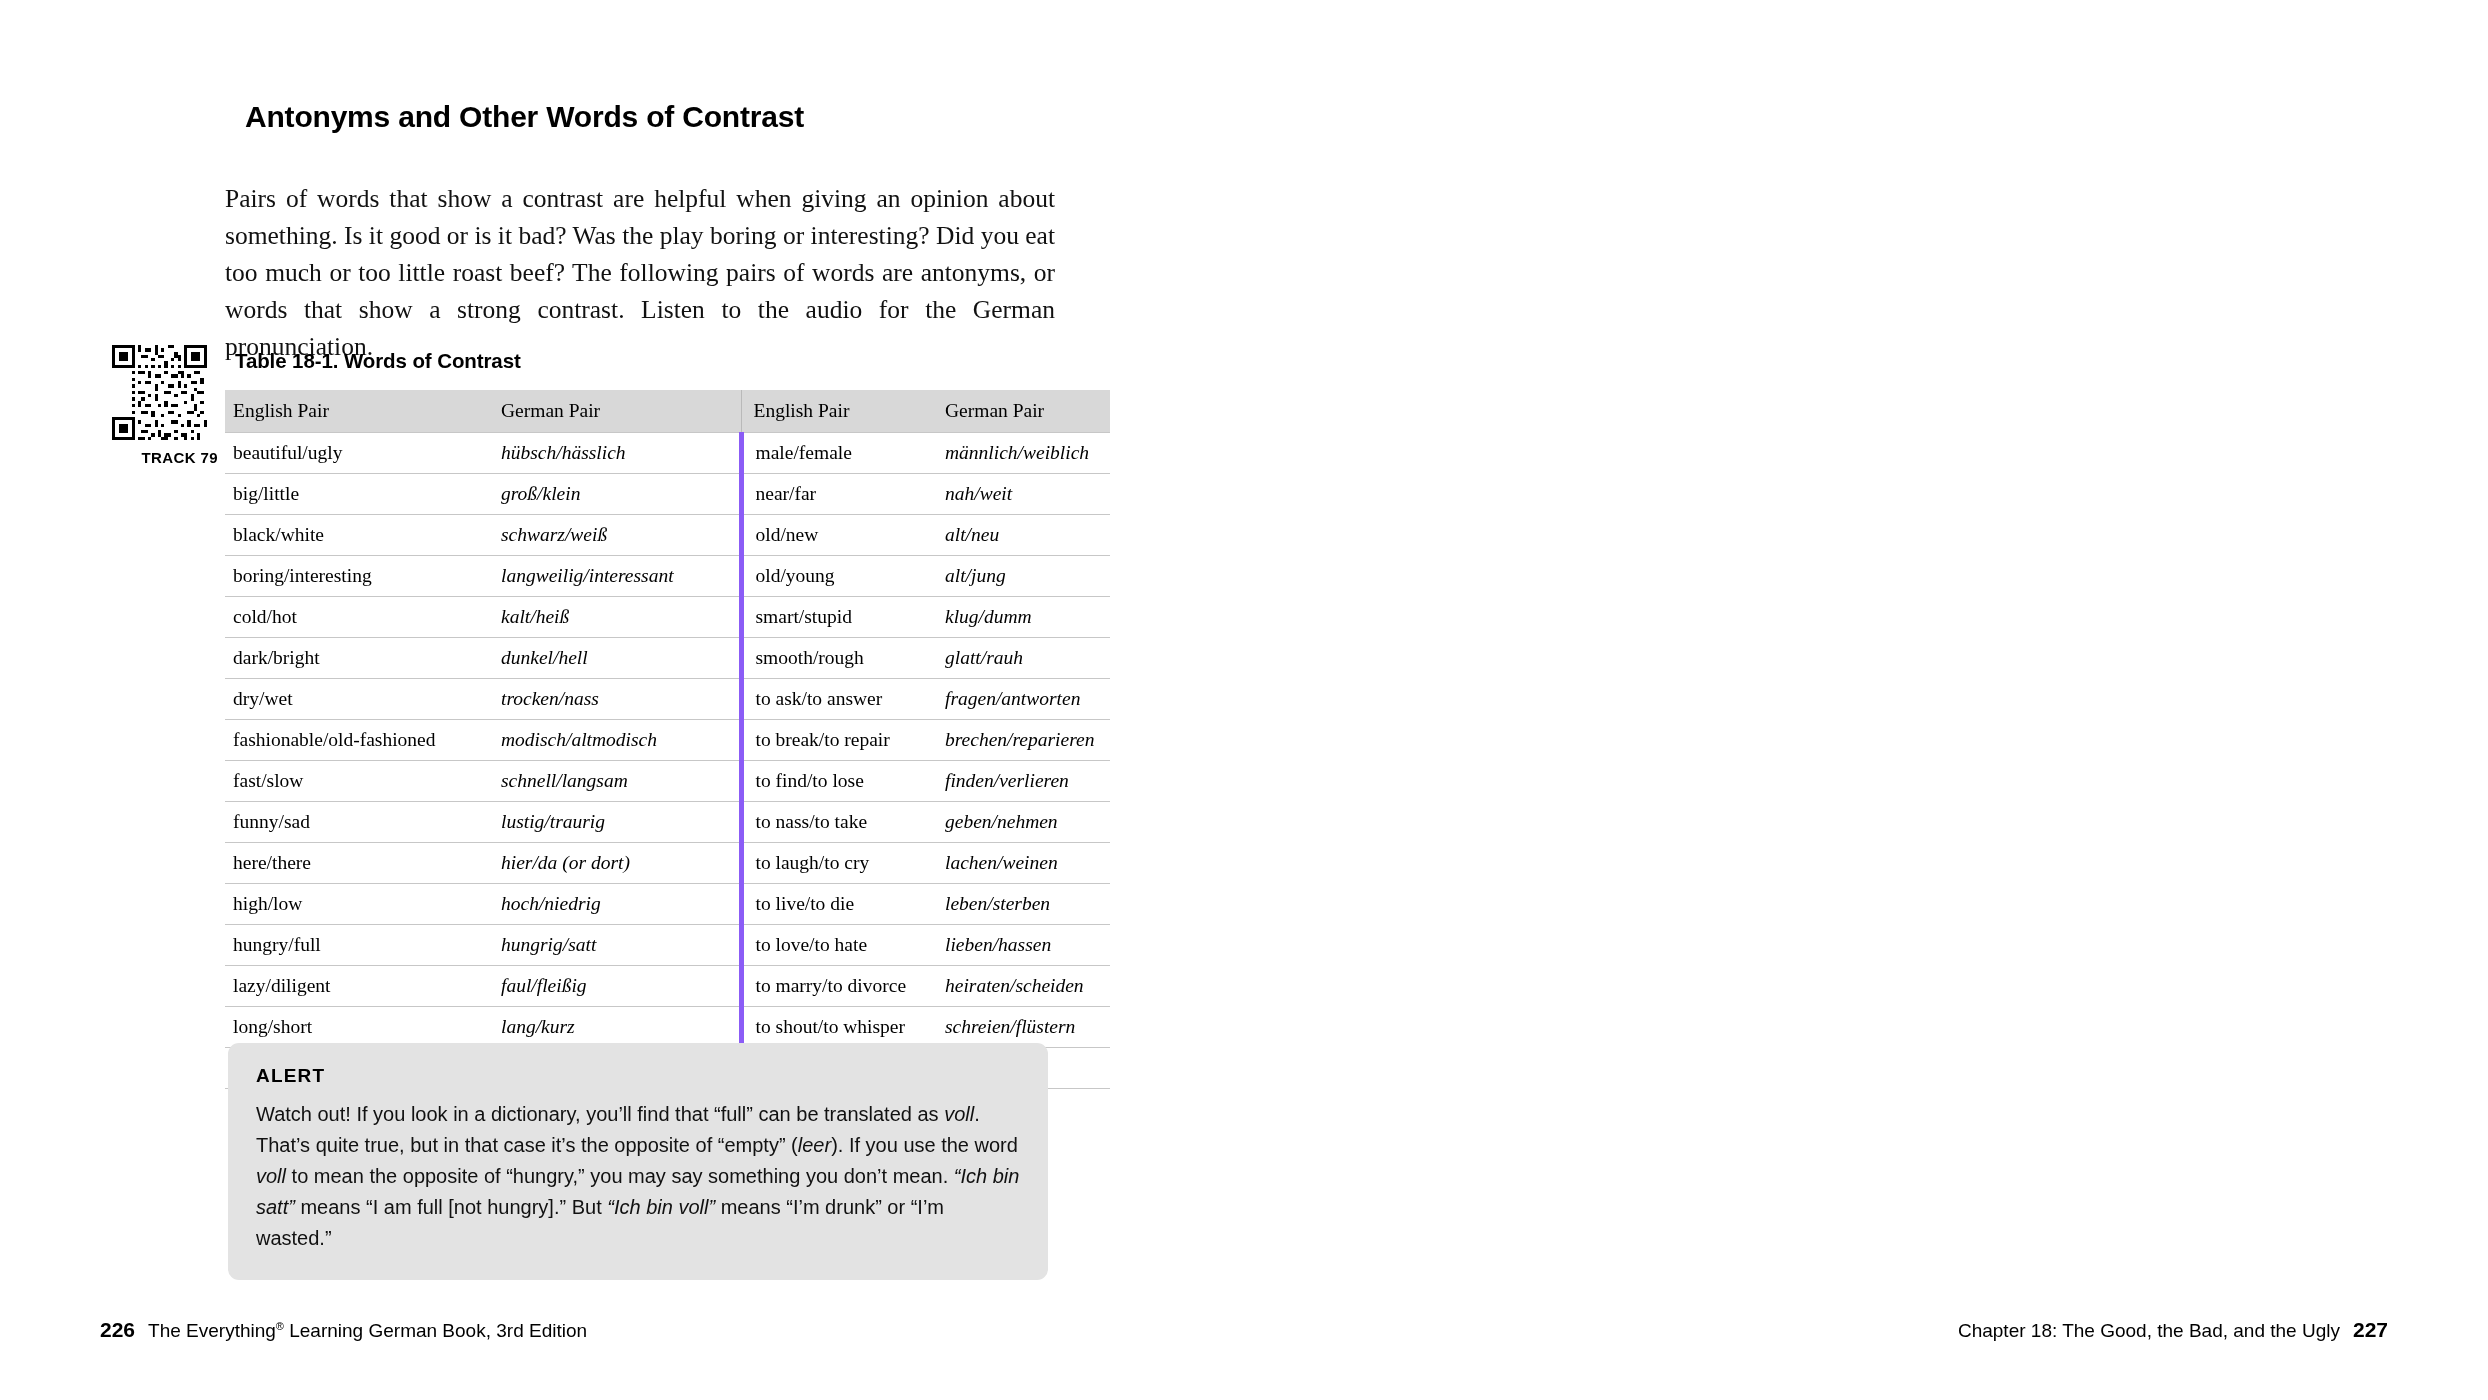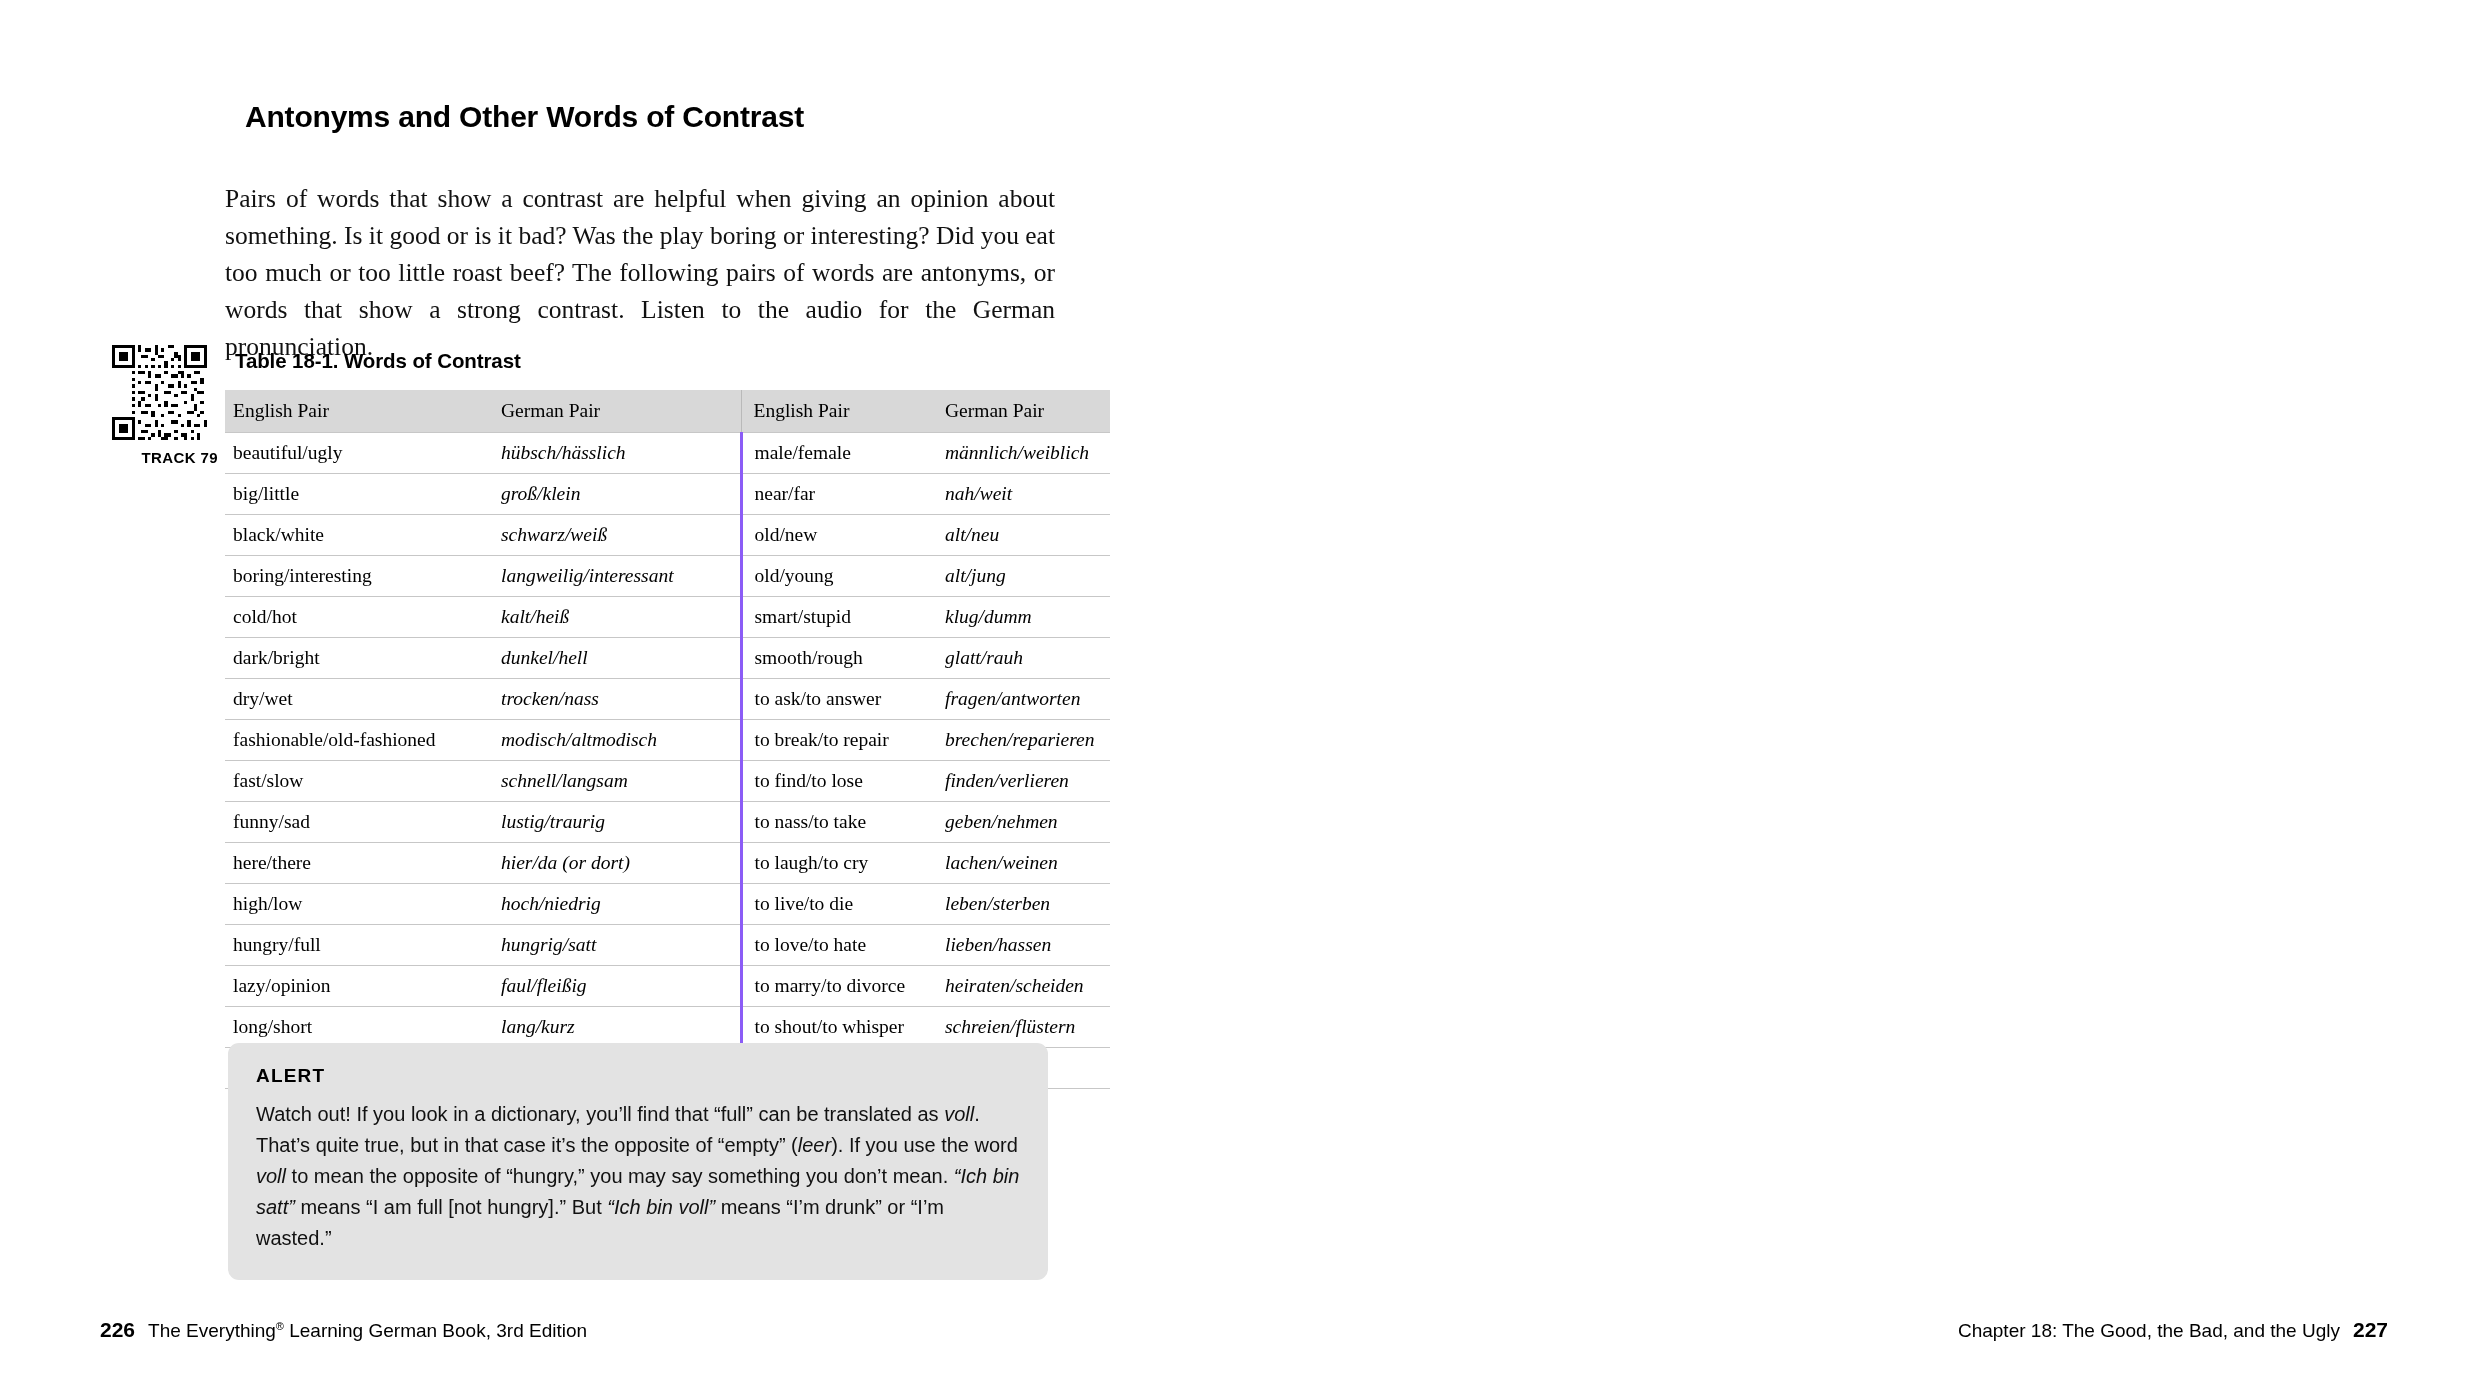--- a/index.html
+++ b/index.html
@@ -105,21 +105,21 @@
   }
   table.words tbody td {
     padding: 9px 6px 9px 8px;
     border-top: 1px solid #c7c7c7;
     vertical-align: middle;
     white-space: nowrap;
   }
   table.words tbody tr:last-child td { border-bottom: 1px solid #c7c7c7; }
   table.words .de { font-style: italic; }
   
-  table.words th.col3, table.words td.col3 { border-left: 3px solid #8b5cf6; padding-left: 12px; }
+  table.words th.col3, table.words td.col3 { border-left: 5px solid #8b5cf6; padding-left: 12px; }
   table.words thead th.col3 { border-left: 1px solid #b9b9b9; }
   col.c1 { width: 268px; }
   col.c2 { width: 248px; }
   col.c3 { width: 196px; }
   col.c4 { width: 173px; }
 
   
   .alert-box {
     position: absolute;
     left: 228px;
@@ -390,21 +390,21 @@
             <td class="col3">to live/to die</td>
             <td class="de">leben/sterben</td>
           </tr>
           <tr>
             <td>hungry/full</td>
             <td class="de">hungrig/satt</td>
             <td class="col3">to love/to hate</td>
             <td class="de">lieben/hassen</td>
           </tr>
           <tr>
-            <td>lazy/opinion</td>
+            <td>lazy/diligent</td>
             <td class="de">faul/fleißig</td>
             <td class="col3">to marry/to divorce</td>
             <td class="de">heiraten/scheiden</td>
           </tr>
           <tr>
             <td>long/short</td>
             <td class="de">lang/kurz</td>
             <td class="col3">to shout/to whisper</td>
             <td class="de">schreien/flüstern</td>
           </tr>

